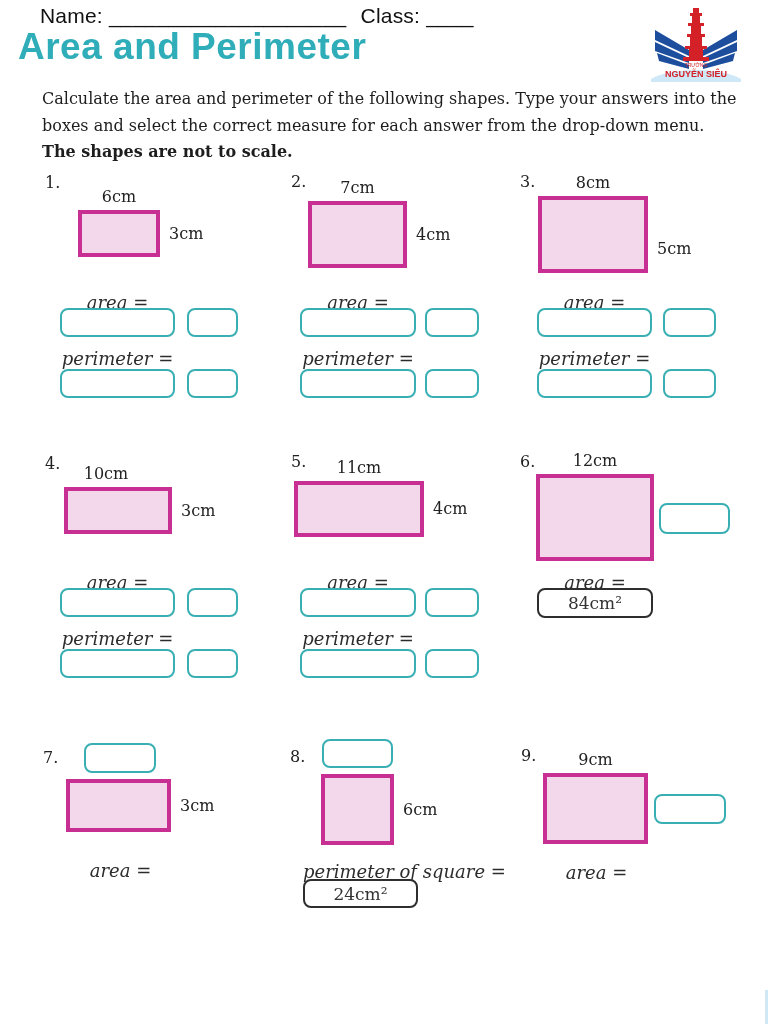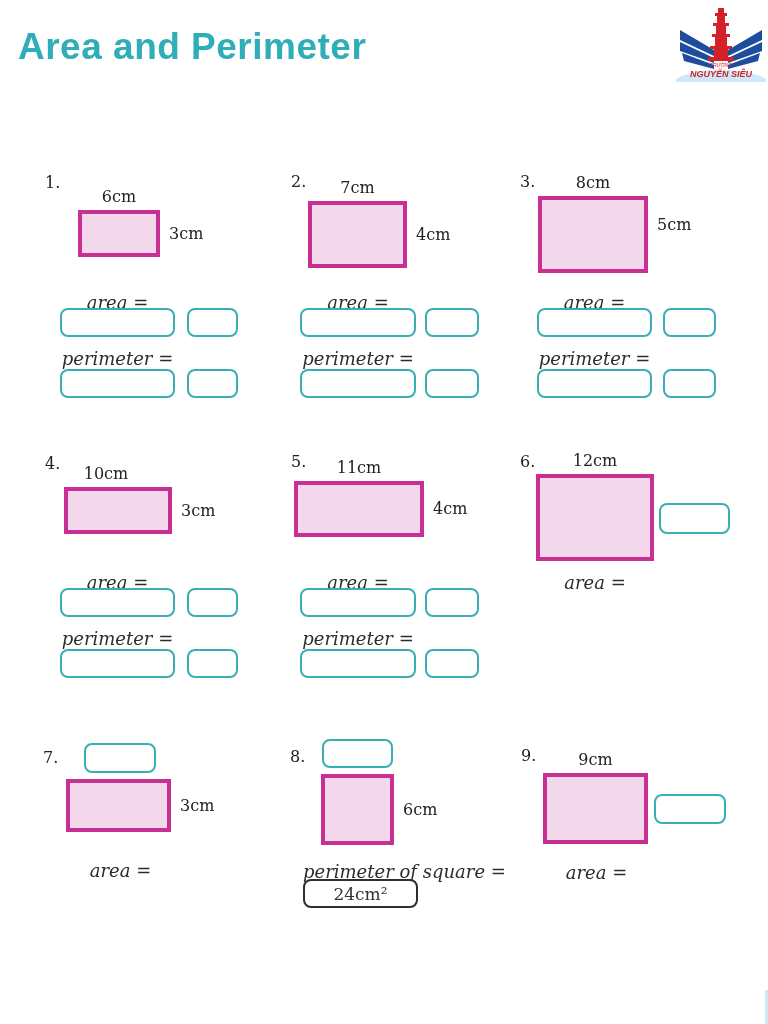--- a/index.html
+++ b/index.html
@@ -8,39 +8,45 @@
   .abs{position:absolute;}
 
   
   #nameline{left:40px;top:4px;font-family:"Liberation Sans", sans-serif;font-size:21px;color:#111;letter-spacing:.2px;}
   #title{left:0;top:26px;width:768px;text-align:left;font-family:"Liberation Sans", sans-serif;
          font-weight:bold;font-size:37px;color:#2fadb8;letter-spacing:.5px;padding-left:18px;}
   #instructions{left:42px;top:86px;width:700px;font-size:16px;line-height:1.66;color:#1d1d1d;}
   #instructions b{font-weight:bold;}
 
   
-  #logo{left:676px;top:2px;width:90px;height:80px;background:#fff;font-style:italic;}
+  #logo{left:651px;top:2px;width:90px;height:80px;background:#fff;}
 
   
   .problem{position:absolute;width:232px;height:245px;}
   .pnum{position:absolute;font-size:16px;color:#222;}
   .shape{position:absolute;background:#f3d8ec;border:4px solid #c72f92;box-sizing:border-box;}
   .dim{position:absolute;font-size:16px;color:#222;white-space:nowrap;}
   .dim.top{text-align:center;}
   .flabel{position:absolute;font-size:18px;font-style:italic;color:#2c2c2c;text-align:center;white-space:nowrap;}
   .tealbox{position:absolute;background:#fff;border:2px solid #3aafb3;border-radius:8px;box-sizing:border-box;}
   .answerbox{position:absolute;background:#fff;border:2px solid #2e2e2e;border-radius:8px;box-sizing:border-box;
              text-align:center;font-size:17px;color:#333;line-height:26px;}
   #edge-sliver{right:0;bottom:0;width:3px;height:34px;background:#cfe8f5;}
 </style>
 </head>
 <body>
 
 <div id="page">
 
+  <div id="nameline" class="abs">
+    <span>Name:</span>
+    <span style="margin-right: 8px;">____________________</span>
+    <span>Class:</span>
+    <span>____</span>
+  </div>
 
   <div id="logo" class="abs">
     <svg width="90" height="80" viewBox="0 0 90 80">
       <rect x="0" y="0" width="90" height="80" fill="#ffffff"></rect>
       <ellipse cx="45" cy="86" rx="52" ry="18" fill="#cfe8f7"></ellipse>
 
       <g fill="#1d4e9e">
         <path d="M4 28 L38 48 L38 54 L4 38 Z"></path>
         <path d="M4 40 L38 56 L38 61 L4 49 Z"></path>
         <path d="M6 51 L38 63 L38 67 L8 59 Z"></path>
@@ -61,20 +67,23 @@
         <rect x="38" y="47" width="14" height="8"></rect>
         <rect x="32" y="55" width="26" height="4"></rect>
       </g>
       <text x="45" y="65" text-anchor="middle" font-size="5" fill="#d42127" font-family="Liberation Sans, sans-serif">TRƯỜNG</text>
       <text x="45" y="75" text-anchor="middle" font-size="9" font-weight="bold" fill="#d42127" font-family="Liberation Sans, sans-serif">NGUYỄN SIÊU</text>
     </svg>
   </div>
 
   <div id="title" class="abs">Area and Perimeter</div>
 
+  <div id="instructions" class="abs">
+    <span>Calculate the area and perimeter of the following shapes. Type your answers into the boxes and select the correct measure for each answer from the drop-down menu. </span><b>The shapes are not to scale.</b>
+  </div>
 
   <div id="problems">
       <div class="problem" style="left: 40px; top: 165px;">
         <div class="pnum" style="left: 5px; top: 8px;">1.</div>
         <div class="shape" style="left: 38px; top: 45px; width: 82px; height: 47px;"></div>
         <div class="dim top" style="left: 38px; top: 22px; width: 82px;">6cm</div>
         <div class="dim" style="left: 129px; top: 58.5px;">3cm</div>
         <div class="flabel" style="left: 20px; top: 127px; width: 115px;">area =</div>
         <div class="tealbox" style="left: 20px; top: 143px; width: 115px; height: 29px;"></div>
         <div class="tealbox" style="left: 147px; top: 143px; width: 51px; height: 29px;"></div>
@@ -91,21 +100,21 @@
         <div class="tealbox" style="left: 15px; top: 143px; width: 116px; height: 29px;"></div>
         <div class="tealbox" style="left: 140px; top: 143px; width: 54px; height: 29px;"></div>
         <div class="flabel" style="left: 15px; top: 183px; width: 116px;">perimeter =</div>
         <div class="tealbox" style="left: 15px; top: 204px; width: 116px; height: 29px;"></div>
         <div class="tealbox" style="left: 140px; top: 204px; width: 54px; height: 29px;"></div>
       </div>
       <div class="problem" style="left: 516px; top: 165px;">
         <div class="pnum" style="left: 4px; top: 7px;">3.</div>
         <div class="shape" style="left: 22px; top: 31px; width: 110px; height: 77px;"></div>
         <div class="dim top" style="left: 22px; top: 8px; width: 110px;">8cm</div>
-        <div class="dim" style="left: 141px; top: 50px;">5cm</div>
+        <div class="dim" style="left: 141px; top: 74px;">5cm</div>
         <div class="flabel" style="left: 21px; top: 127px; width: 115px;">area =</div>
         <div class="tealbox" style="left: 21px; top: 143px; width: 115px; height: 29px;"></div>
         <div class="tealbox" style="left: 147px; top: 143px; width: 53px; height: 29px;"></div>
         <div class="flabel" style="left: 21px; top: 183px; width: 115px;">perimeter =</div>
         <div class="tealbox" style="left: 21px; top: 204px; width: 115px; height: 29px;"></div>
         <div class="tealbox" style="left: 147px; top: 204px; width: 53px; height: 29px;"></div>
       </div>
       <div class="problem" style="left: 40px; top: 445px;">
         <div class="pnum" style="left: 5px; top: 9px;">4.</div>
         <div class="shape" style="left: 24px; top: 42px; width: 108px; height: 47px;"></div>
@@ -129,20 +138,21 @@
         <div class="flabel" style="left: 15px; top: 183px; width: 116px;">perimeter =</div>
         <div class="tealbox" style="left: 15px; top: 204px; width: 116px; height: 29px;"></div>
         <div class="tealbox" style="left: 140px; top: 204px; width: 54px; height: 29px;"></div>
       </div>
       <div class="problem" style="left: 516px; top: 445px;">
         <div class="pnum" style="left: 4px; top: 7px;">6.</div>
         <div class="shape" style="left: 20px; top: 29px; width: 118px; height: 87px;"></div>
         <div class="dim top" style="left: 20px; top: 6px; width: 118px;">12cm</div>
         <div class="tealbox" style="left: 143px; top: 58px; width: 71px; height: 31px;"></div>
         <div class="flabel" style="left: 21px; top: 127px; width: 116px;">area =</div>
+        <div class="answerbox" style="left: 21px; top: 143px; width: 116px; height: 30px;">84cm²</div>
       </div>
       <div class="problem" style="left: 40px; top: 735px;">
         <div class="pnum" style="left: 3px; top: 13px;">7.</div>
         <div class="shape" style="left: 26px; top: 44px; width: 105px; height: 53px;"></div>
         <div class="dim" style="left: 140px; top: 60.5px;">3cm</div>
         <div class="tealbox" style="left: 44px; top: 8px; width: 72px; height: 30px;"></div>
         <div class="flabel" style="left: 23px; top: 125px; width: 115px;">area =</div>
       </div>
       <div class="problem" style="left: 285px; top: 735px;">
         <div class="pnum" style="left: 5px; top: 12px;">8.</div>

